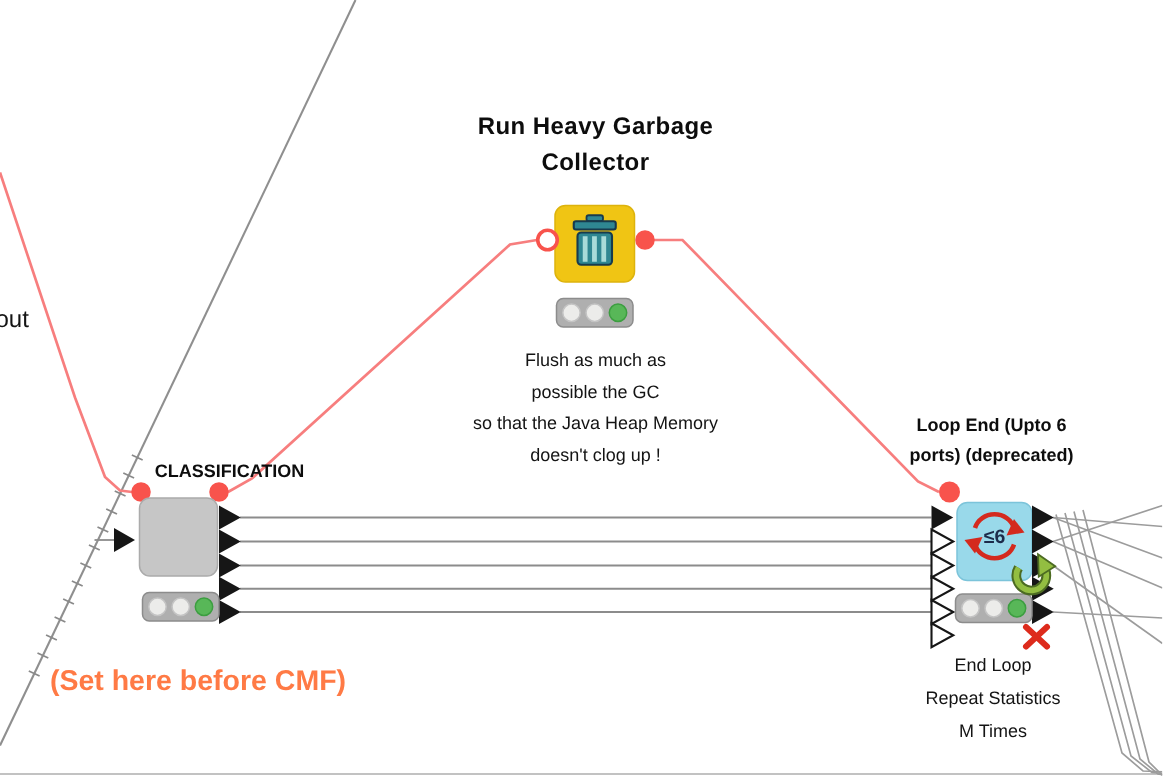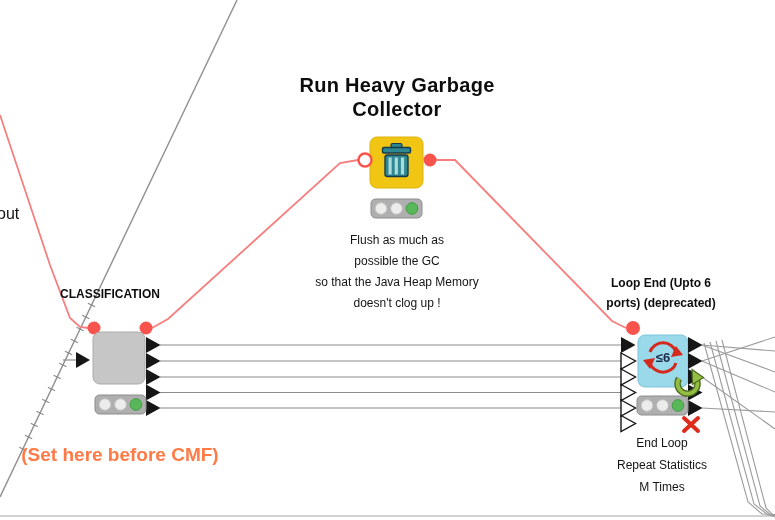--- a/index.html
+++ b/index.html
@@ -1,21 +1,21 @@
 <!DOCTYPE html>
 <html><head>
 <meta charset="utf-8">
 <style>
   html,body{margin:0;padding:0;background:#fff;}
   #canvas{position:relative;width:775px;height:520px;background:#ffffff;overflow:hidden;
           font-family:"Liberation Sans",sans-serif;color:#111;}
   #wires-svg{position:absolute;left:0;top:0;}
   .lbl{position:absolute;white-space:pre-line;}
   .node-title{font-weight:700;font-size:12px;line-height:20px;text-align:center;color:#0d0d0d;}
-  .gc-title{font-size:20px;line-height:24px;letter-spacing:.3px;}
+  .gc-title{font-size:16px;line-height:24px;letter-spacing:.3px;}
   .annot{font-weight:400;font-size:12px;line-height:21px;text-align:center;color:#141414;}
   .annot3{line-height:22px;}
   .orange{font-weight:700;font-size:19px;color:#FF7A45;text-align:center;}
   .edge-label{font-size:16px;color:#141414;}
 </style>
 </head>
 <body>
 
 <div id="canvas">
 
@@ -145,24 +145,24 @@
   <div class="lbl edge-label" style="left:-3px;top:205px;width:30px;">out</div>
 
   <div class="lbl node-title gc-title" style="left:272px;top:73px;width:250px;">Run Heavy Garbage
 Collector</div>
 
   <div class="lbl annot" style="left:257px;top:230px;width:280px;">Flush as much as
 possible the GC
 so that the Java Heap Memory
 doesn't clog up !</div>
 
-  <div class="lbl node-title" style="left:0px;top:284px;width:220px;">CLASSIFICATION</div>
+  <div class="lbl node-title" style="left:0px;top:304px;width:220px;padding-left:43px;">CLASSIFICATION</div>
 
 
-  <div class="lbl orange" style="left:0px;top:444px;width:240px;">(Set here before CMF)</div>
+  <div class="lbl orange" style="left:12px;top:444px;width:240px;">(Set here before CMF)</div>
 
   <div class="lbl node-title" style="left:551px;top:273px;width:220px;">Loop End (Upto 6
 ports) (deprecated)</div>
 
   <div class="lbl annot annot3" style="left:552px;top:432px;width:220px;">End Loop
 Repeat Statistics
 M Times</div>
 </div>
 
 </body></html>

